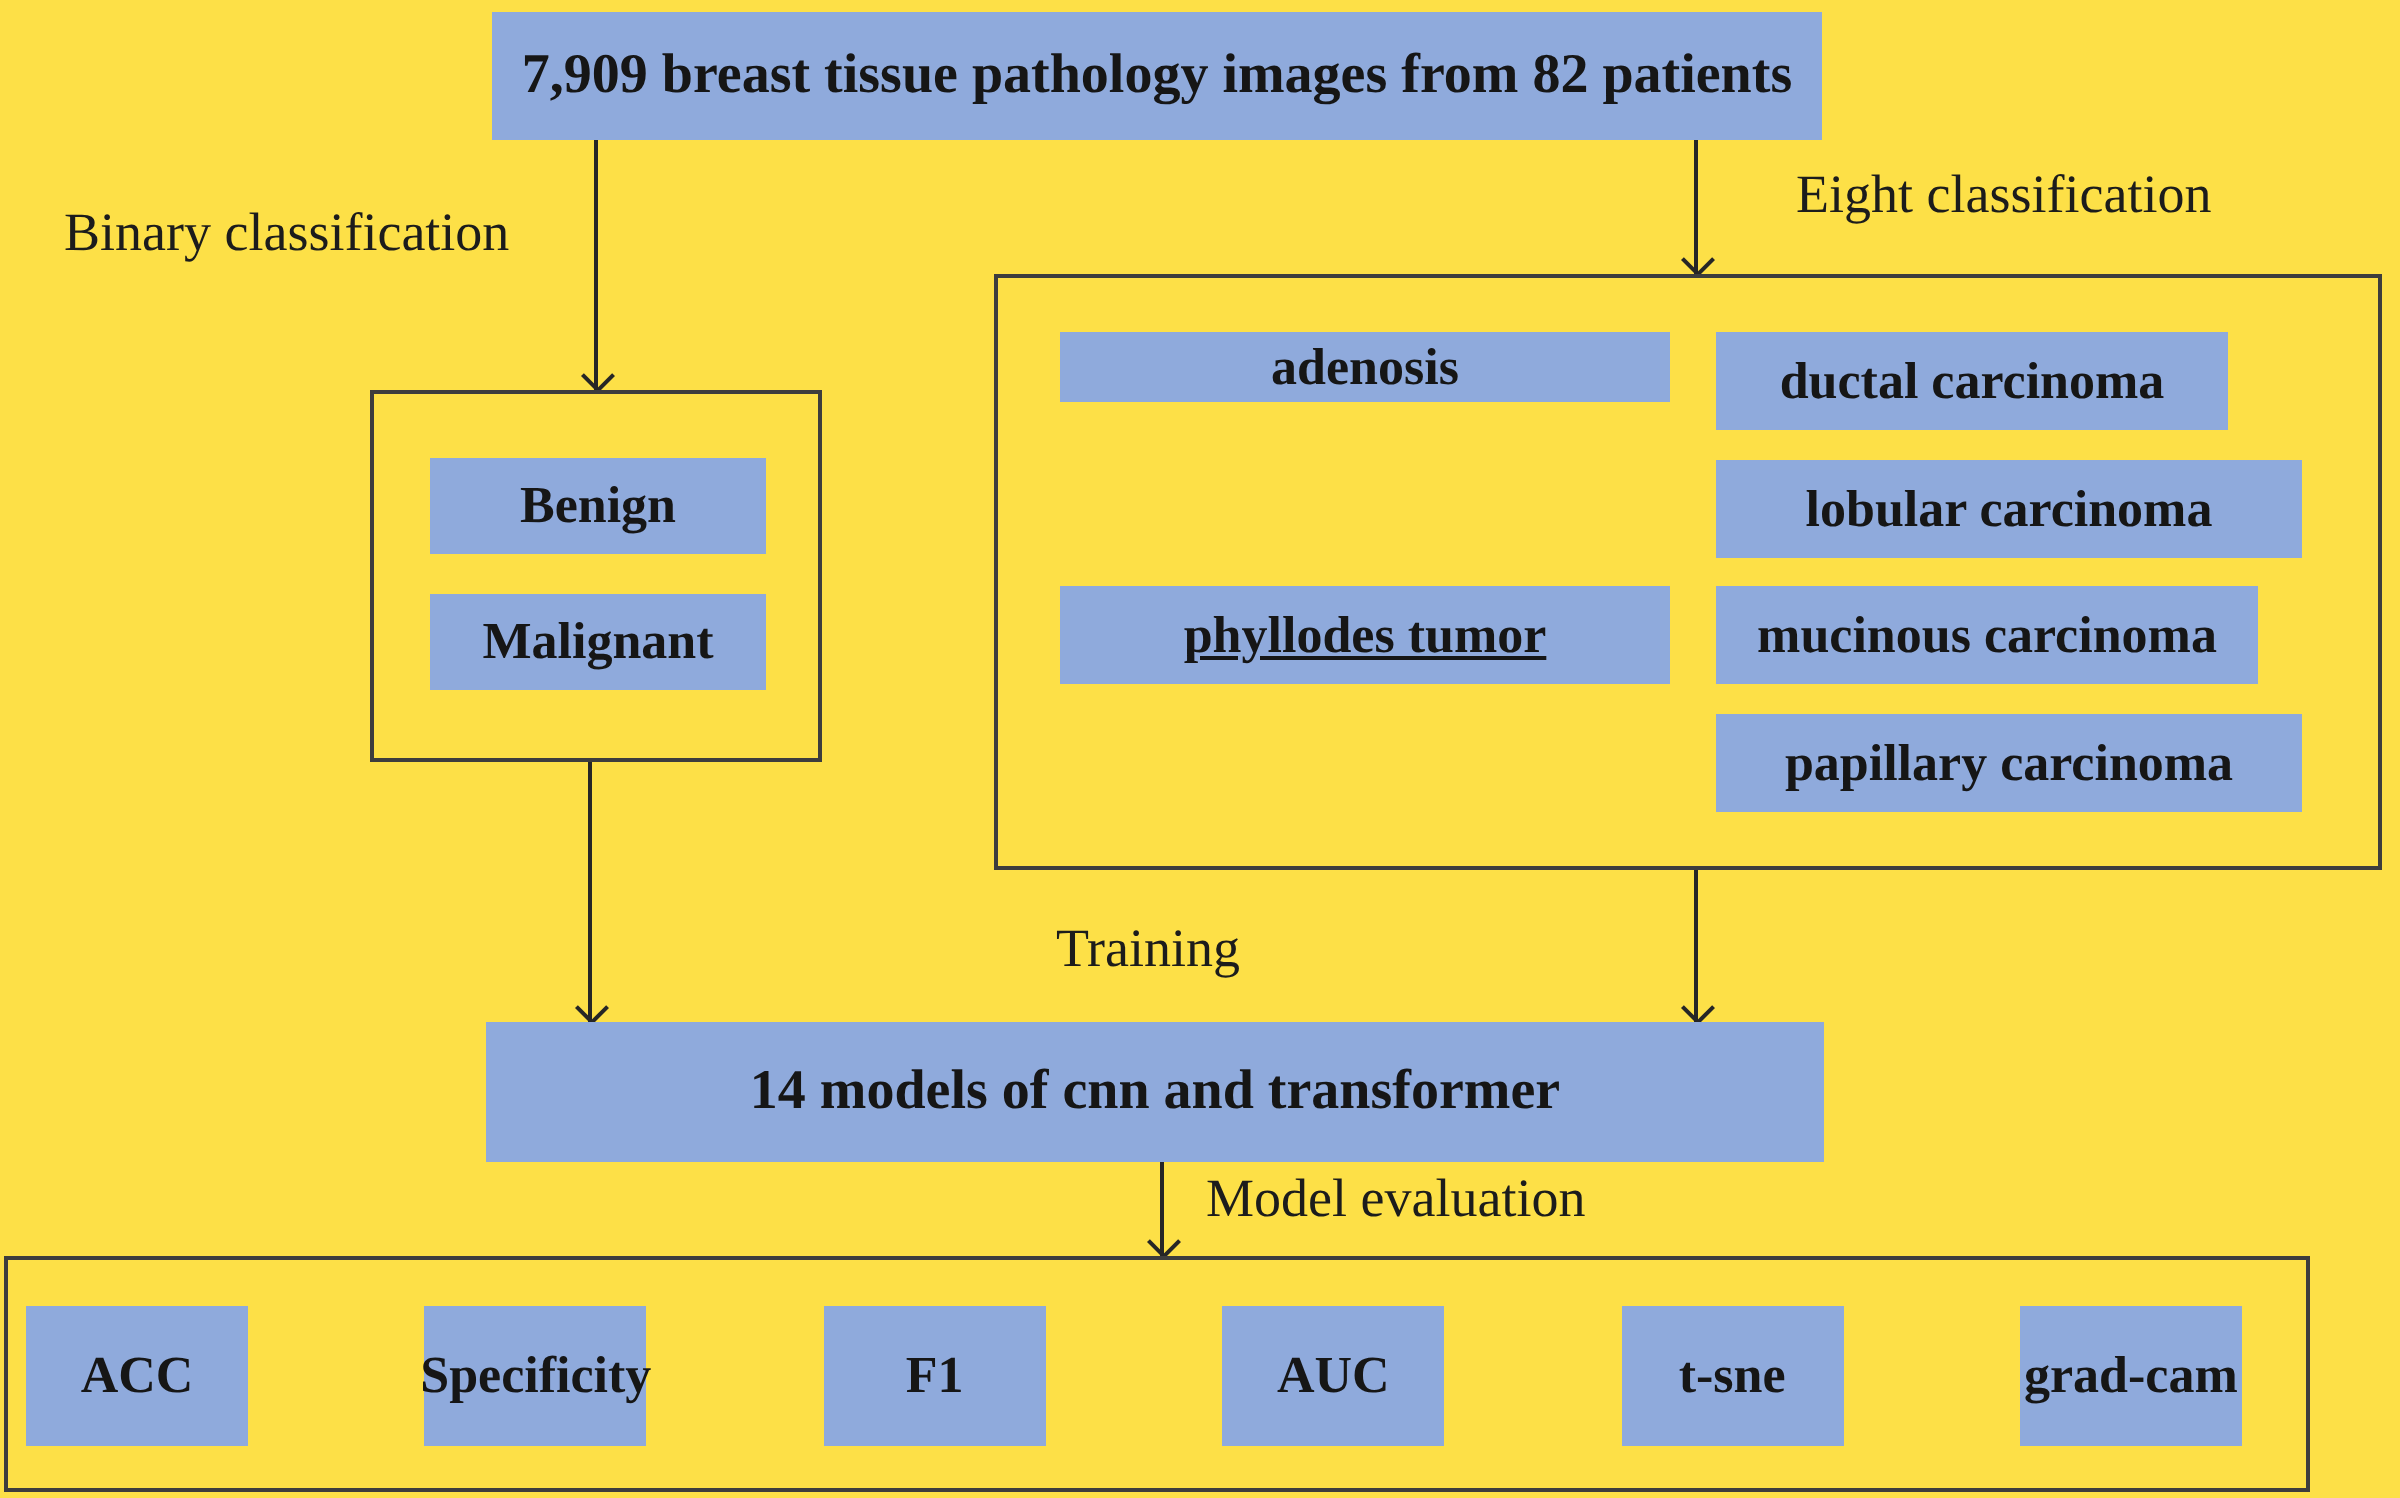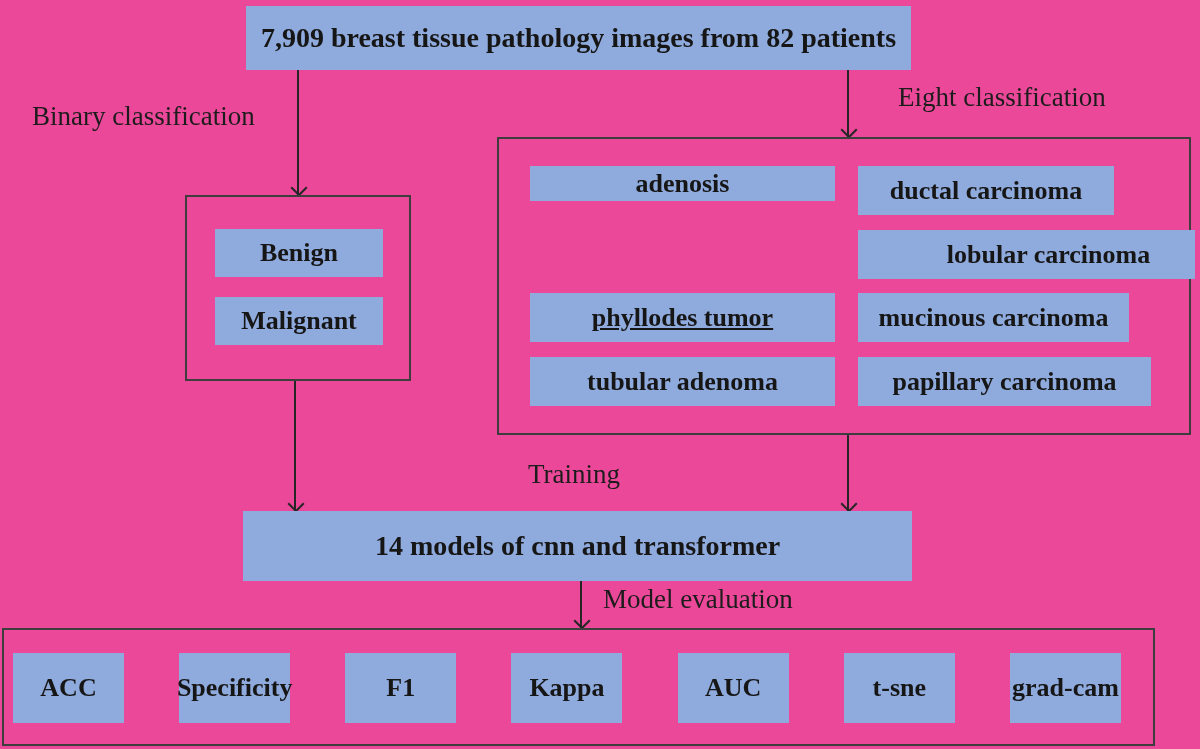--- a/index.html
+++ b/index.html
@@ -1,17 +1,17 @@
 <!DOCTYPE html>
 <html style="--box_fill: #8faadc; --outline: #3d3d3d; --line: #262626;"><head>
 <meta charset="utf-8">
 <style>
   html, body { margin:0; padding:0; background:#ffffff; }
   .canvas {
-    position:relative; width:1200px; height:749px; background:#ec4899;
+    position:relative; width:1200px; height:749px; background:#fde047;
     font-family:"Liberation Serif","DejaVu Serif",serif; color:#161616;
     overflow:hidden;
   }
   .bluebox {
     position:absolute; background:var(--box_fill, #8faadc);
     display:flex; align-items:center; justify-content:center;
     font-weight:bold; font-size:26px; text-align:center; white-space:nowrap;
   }
   .bluebox.big { font-size:28px; }
   .outline {
@@ -54,36 +54,34 @@
   <div class="arrow" style="left:847px; top:435px; height:76px;"></div>
   <div class="arrow" style="left:580px; top:581px; height:47px;"></div>
 
   <div class="outline" style="left:185px; top:195px; width:226px; height:186px;"></div>
   <div class="bluebox" style="left:215px; top:229px; width:168px; height:48px;">Benign</div>
   <div class="bluebox" style="left:215px; top:297px; width:168px; height:48px;">Malignant</div>
 
   <div class="outline" style="left:497px; top:137px; width:694px; height:298px;"></div>
   <div class="bluebox" style="left:530px; top:166px; width:305px; height:35px;">adenosis</div>
   <div class="bluebox" style="left:858px; top:166px; width:256px; height:49px;">ductal carcinoma</div>
-  <div class="bluebox" style="left:858px; top:230px; width:293px; height:49px;padding-left:44px;">lobular carcinoma</div>
+  <div class="bluebox" style="left:858px; top:230px; width:293px; height:49px;">lobular carcinoma</div>
   <div class="bluebox" style="left:530px; top:293px; width:305px; height:49px;text-decoration:underline;">phyllodes tumor</div>
   <div class="bluebox" style="left:858px; top:293px; width:271px; height:49px;">mucinous carcinoma</div>
-  <div class="bluebox" style="left:530px; top:357px; width:305px; height:49px;">tubular adenoma</div>
   <div class="bluebox" style="left:858px; top:357px; width:293px; height:49px;">papillary carcinoma</div>
 
   <div class="annot" style="left:528px; top:459px;">Training</div>
   <div class="bluebox big" style="left:243px; top:511px; width:669px; height:70px;">
     <span>14 models of cnn and transformer</span>
   </div>
 
   <div class="annot" style="left:603px; top:584px;">Model evaluation</div>
   <div class="outline" style="left:2px; top:628px; width:1153px; height:118px;"></div>
   <div class="metrics-row" style="left:13px; top:653px; width:1108px;">
     <div class="bluebox">ACC</div>
     <div class="bluebox">Specificity</div>
     <div class="bluebox">F1</div>
-    <div class="bluebox">Kappa</div>
     <div class="bluebox">AUC</div>
     <div class="bluebox">t-sne</div>
     <div class="bluebox">grad-cam</div>
   </div>
 
 </div>
 
 </body></html>

